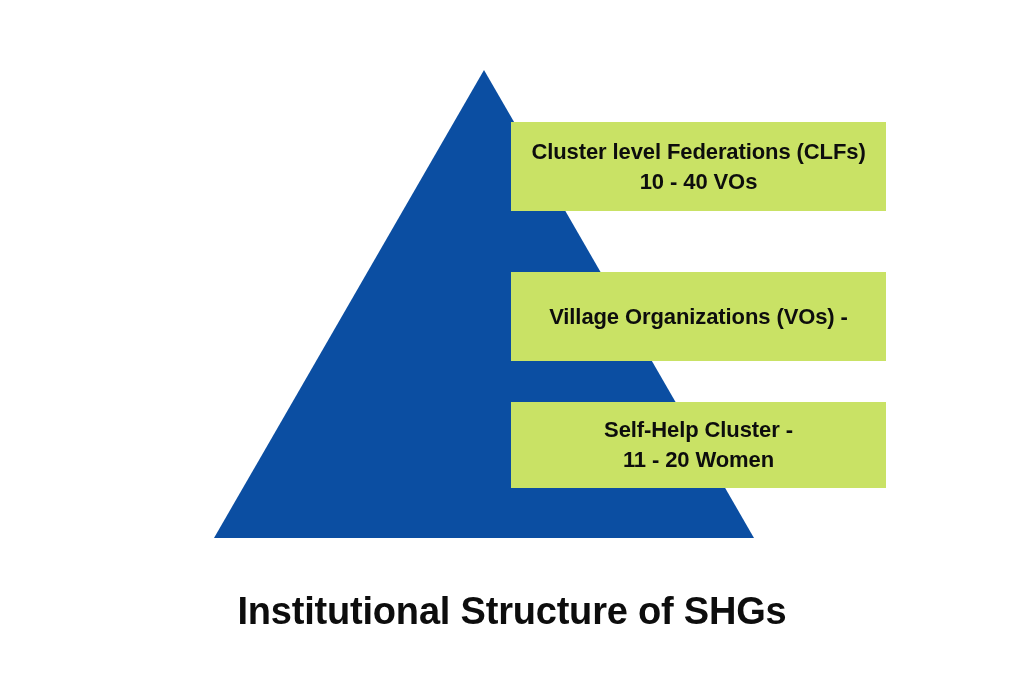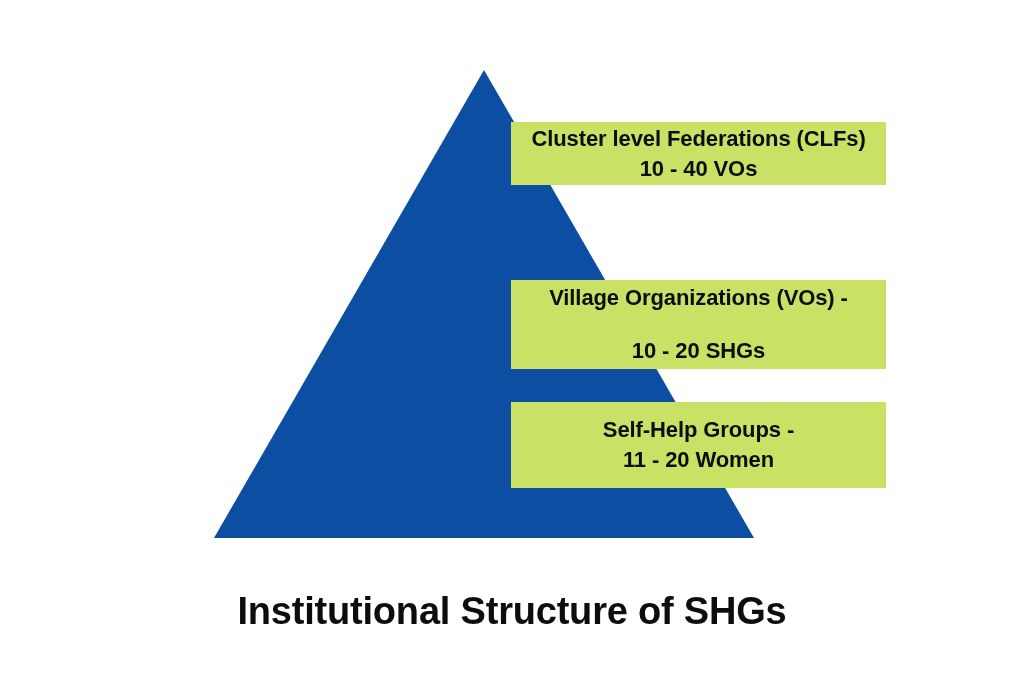--- a/index.html
+++ b/index.html
@@ -49,22 +49,22 @@
     width: 100%;
     text-align: center;
     color: #0d0d0d;
     font-family: "Liberation Sans", sans-serif;
     font-weight: bold;
     font-size: 22px;
     line-height: 30px;
     letter-spacing: -0.1px;
     white-space: nowrap;
   }
-  #box-clf    { top: 122px; height: 63px; }
-  #box-vo     { top: 280px; height: 89px; gap: 23px; }
+  #box-clf    { top: 122px; height: 89px; }
+  #box-vo     { top: 272px; height: 89px; gap: 23px; }
   #box-shg    { top: 402px; height: 86px; }
 
   
   #caption {
     position: absolute;
     left: 0;
     top: 586px;
     width: 1024px;
     text-align: center;
     color: #0d0d0d;
@@ -86,23 +86,22 @@
     </svg>
   </div>
 
   <div class="label-box" id="box-clf">
     <span class="line">Cluster level Federations (CLFs)</span>
     <span class="line">10 - 40 VOs</span>
   </div>
 
   <div class="label-box" id="box-vo">
     <span class="line">Village Organizations (VOs) -</span>
-    <span class="line">10 - 20 SHGs</span>
   </div>
 
   <div class="label-box" id="box-shg">
-    <span class="line">Self-Help Groups -</span>
+    <span class="line">Self-Help Cluster -</span>
     <span class="line">11 - 20 Women</span>
   </div>
 
   <div id="caption">Institutional Structure of SHGs</div>
 
 </div>
 
 </body></html>

